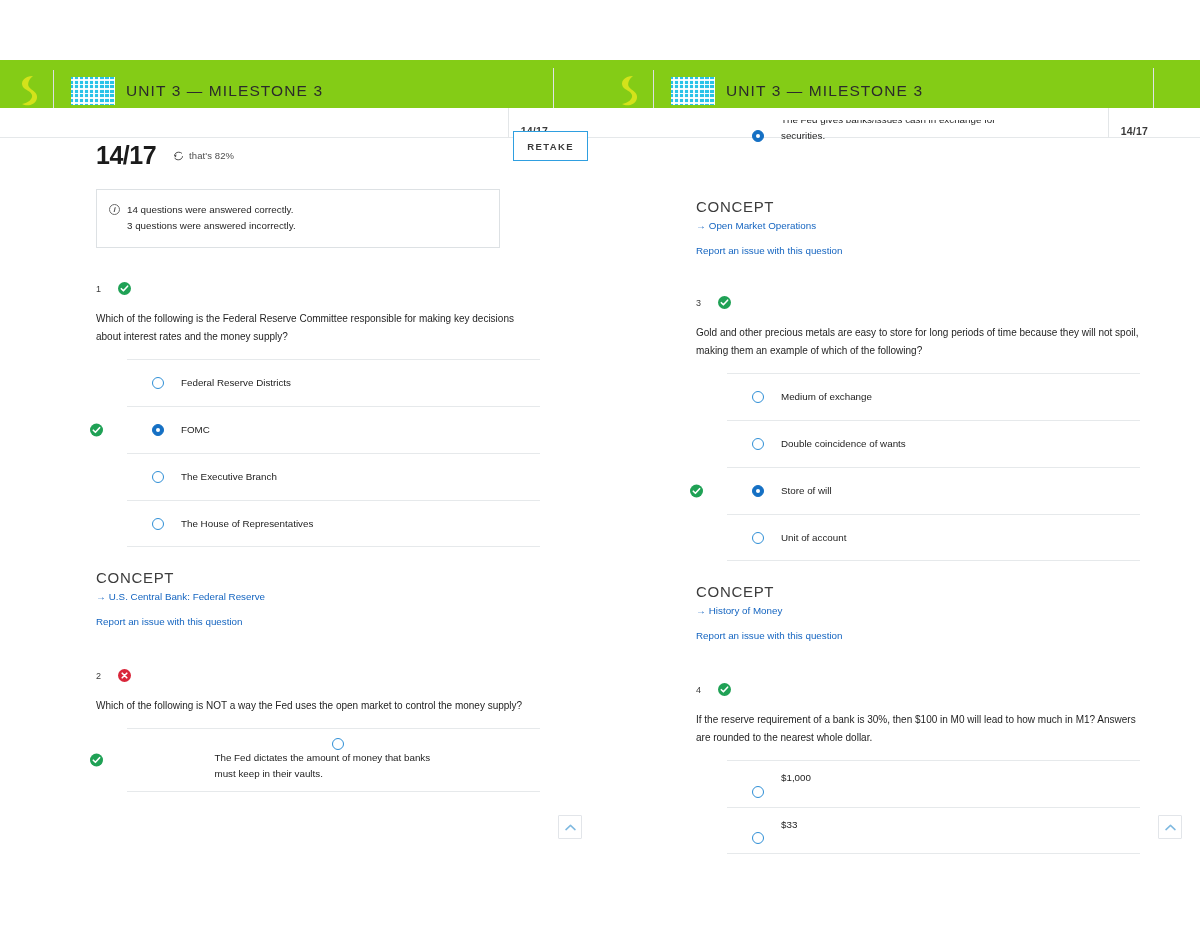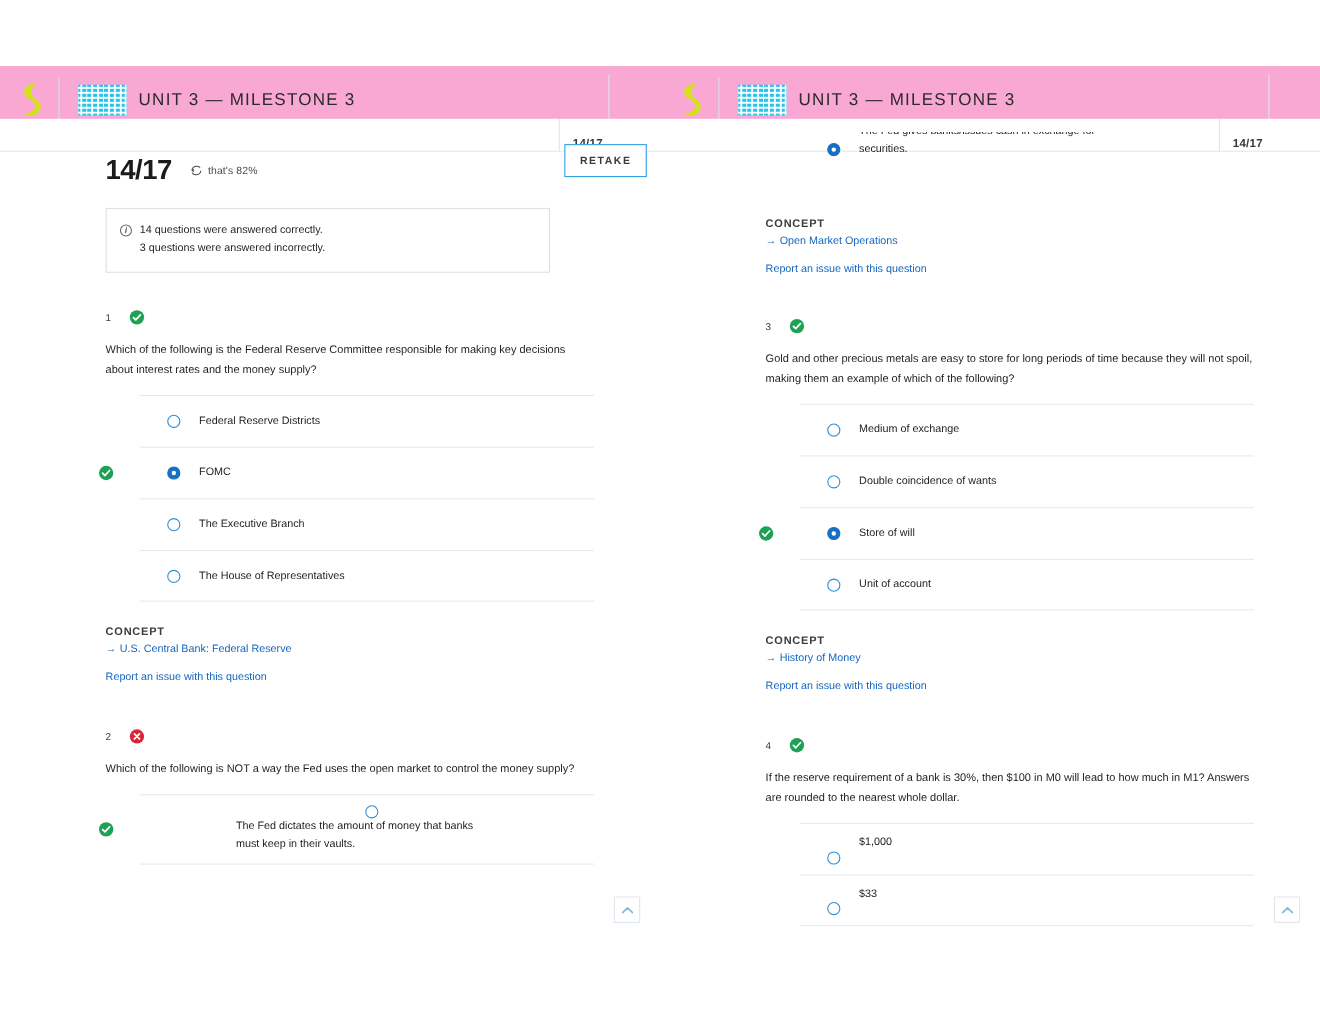--- a/index.html
+++ b/index.html
@@ -19,21 +19,21 @@
   }
 
   
   .panel { position:absolute; top:0; height:927px; overflow:hidden; background:#fff; }
   .panel-left  { left:0px;   width:600px; }
   .panel-right { left:600px; width:600px; }
 
   
   .header {
     position:absolute; left:0; top:60px; width:600px; height:63px;
-    background:#f9a8d4; border-bottom:1px solid #e3e6e8;
+    background:#84cc16; border-bottom:1px solid #e3e6e8;
     display:flex; align-items:center;
   }
   .header-inner { display:flex; align-items:center; padding-left:18px; height:100%; }
   .logo-s {
     width:22px; height:34px; position:relative; flex:0 0 auto; margin-right:13px;
   }
   .logo-s svg { display:block; }
   .logo-div { width:1px; height:42px; background:#dcdfe2; margin-right:17px; }
   .grid-icon {
     width:44px; height:28px; background:#29c3e8; margin-right:11px; flex:0 0 auto;
@@ -121,21 +121,21 @@
   }
   .radio.sel { border-color:#1570c4; background:#1570c4; }
   .radio.sel::after {
     content:""; position:absolute; left:3.2px; top:3.2px; width:4px; height:4px;
     border-radius:50%; background:#ffffff;
   }
   .opt-text { font-size:9.8px; line-height:16px; color:#1d1d1d; }
 
   
   .concept-label {
-    margin-top:22px; font-size:10px; letter-spacing:.7px; color:#3c3c3c;font-weight:bold;
+    margin-top:22px; font-size:15px; letter-spacing:.7px; color:#3c3c3c;
   }
   .concept-link {
     margin-top:5px; font-size:9.8px; color:#1565c0; text-decoration:none; display:block;
   }
   .concept-link .arrow { margin-right:3px; }
   .report-link {
     margin-top:14px; font-size:9.8px; color:#1565c0; text-decoration:none; display:block;
   }
 
   

